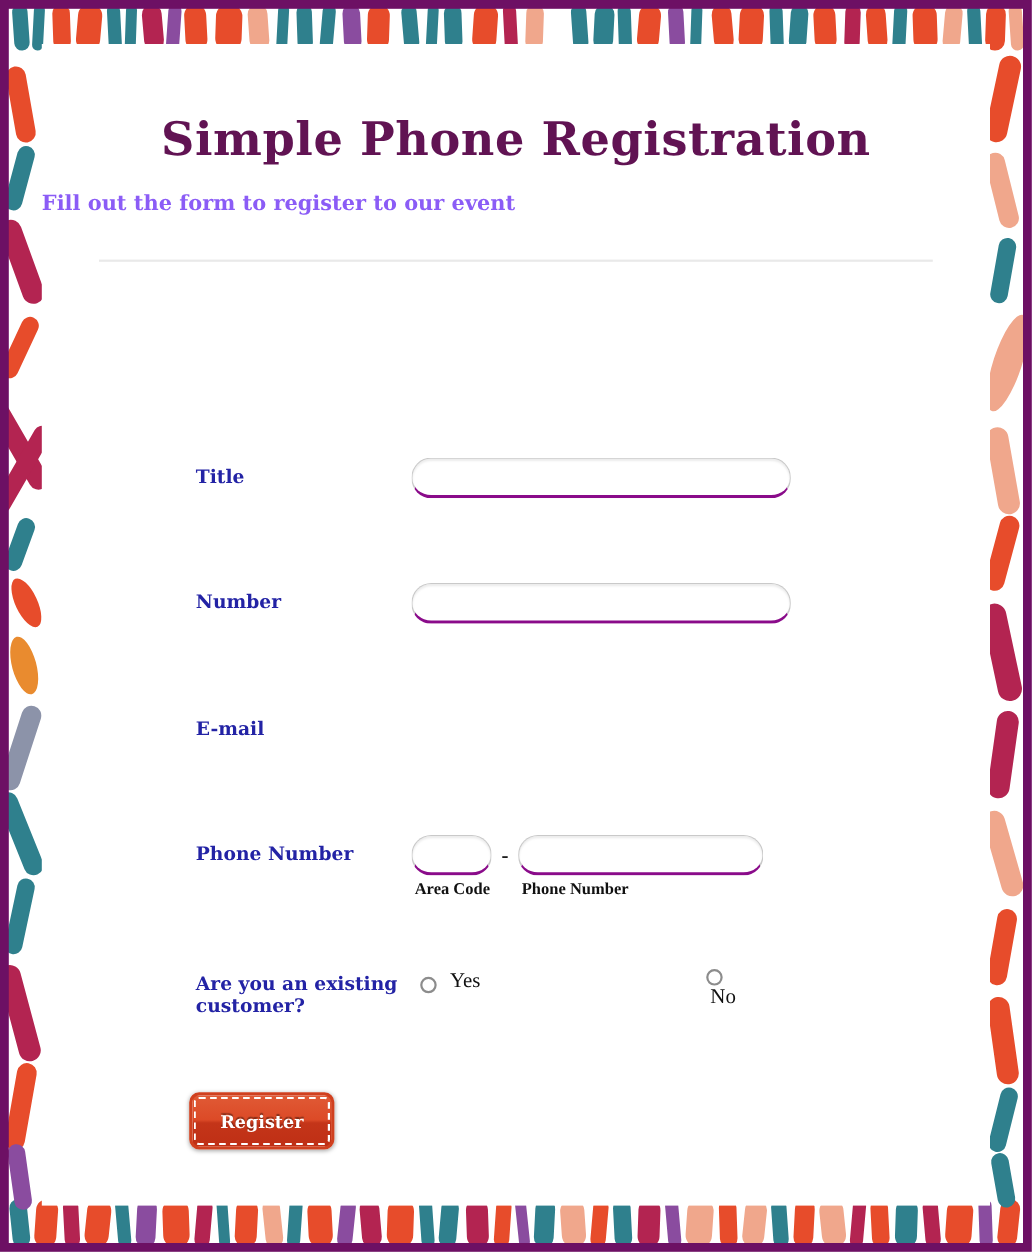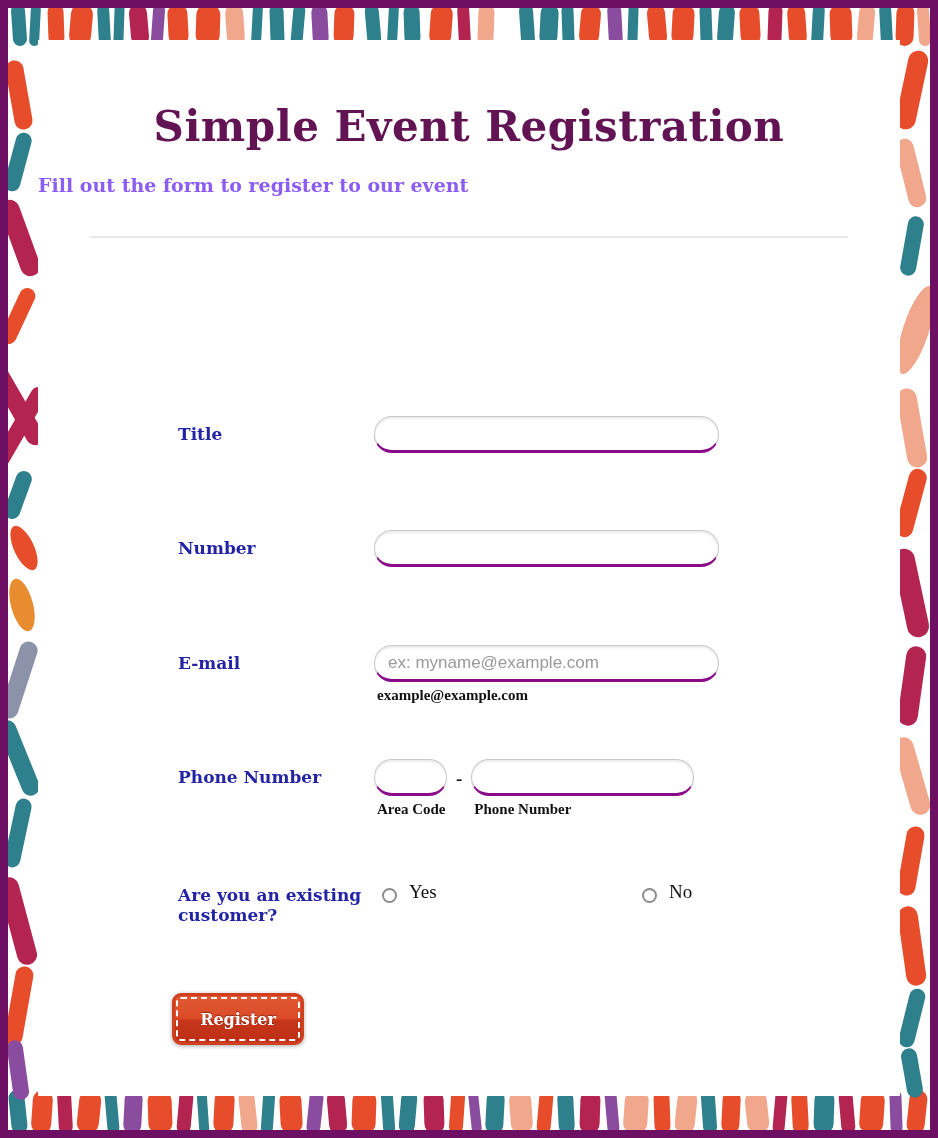--- a/index.html
+++ b/index.html
@@ -82,21 +82,21 @@
     color:#111; padding-top:9px; margin:0 2px;
   }
 
   .radio-controls { position:relative; flex:1; height:40px; }
   .radio-opt {
     position:absolute; top:4px;
     display:flex; align-items:flex-end; cursor:pointer;
     font: 19px "Liberation Serif", serif; color:#111;
   }
   .radio-opt.opt1 { left:8px; }
-  .radio-opt.opt2 { left:268px; }
+  .radio-opt.opt2 { left:268px;flex-direction:column; }
   .radio-opt input[type=radio] {
     appearance:none; -webkit-appearance:none;
     width:15px; height:15px; margin:0 12px 0 0;
     border:2px solid #8c8c8c; border-radius:50%;
     background:#fff; cursor:pointer;
   }
 
   .register-btn {
     position:absolute; left:134px; top:953px;
     width:132px; height:52px;
@@ -230,47 +230,41 @@
   <rect class="cc" x="902" y="646" width="20" height="80" rx="10" transform="rotate(8 912 686)"></rect>
   <rect class="cs" x="902" y="736" width="20" height="80" rx="10" transform="rotate(-16 912 776)"></rect>
   <rect class="cr" x="902" y="826" width="18" height="70" rx="9" transform="rotate(10 911 861)"></rect>
   <rect class="cr" x="902" y="906" width="20" height="80" rx="10" transform="rotate(-8 912 946)"></rect>
   <rect class="ct" x="904" y="988" width="16" height="60" rx="8" transform="rotate(14 912 1018)"></rect>
   <rect class="ct" x="904" y="1048" width="16" height="50" rx="8" transform="rotate(-10 912 1073)"></rect>
 </svg>
 
 <div class="card">
 
-  <h1 class="form-title">Simple Event Registration</h1>
+  <h1 class="form-title">Simple Phone Registration</h1>
   <div class="form-subtitle">Fill out the form to register to our event</div>
   <div class="divider"></div>
 
 
   <div class="row" style="top:376px">
     <div class="flabel">Title</div>
     <div class="fcontrols">
       <input type="text" class="pill" style="width: 345px;">
     </div>
   </div>
 
   <div class="row" style="top:490px">
     <div class="flabel">Number</div>
     <div class="fcontrols">
       <input type="text" class="pill" style="width: 345px;">
     </div>
   </div>
 
   <div class="row" style="top:605px">
     <div class="flabel">E-mail</div>
-    <div class="fcontrols">
-      <div class="subcol">
-        <input type="email" class="pill" style="width: 345px;" placeholder="ex: myname@example.com">
-        <div class="sublabel">example@example.com</div>
-      </div>
-    </div>
   </div>
 
   <div class="row" style="top:719px">
     <div class="flabel">Phone Number</div>
     <div class="fcontrols">
       <div class="subcol">
         <input type="text" class="pill" style="width: 73px;">
         <div class="sublabel">Area Code</div>
       </div>
       <div class="dash">-</div>

